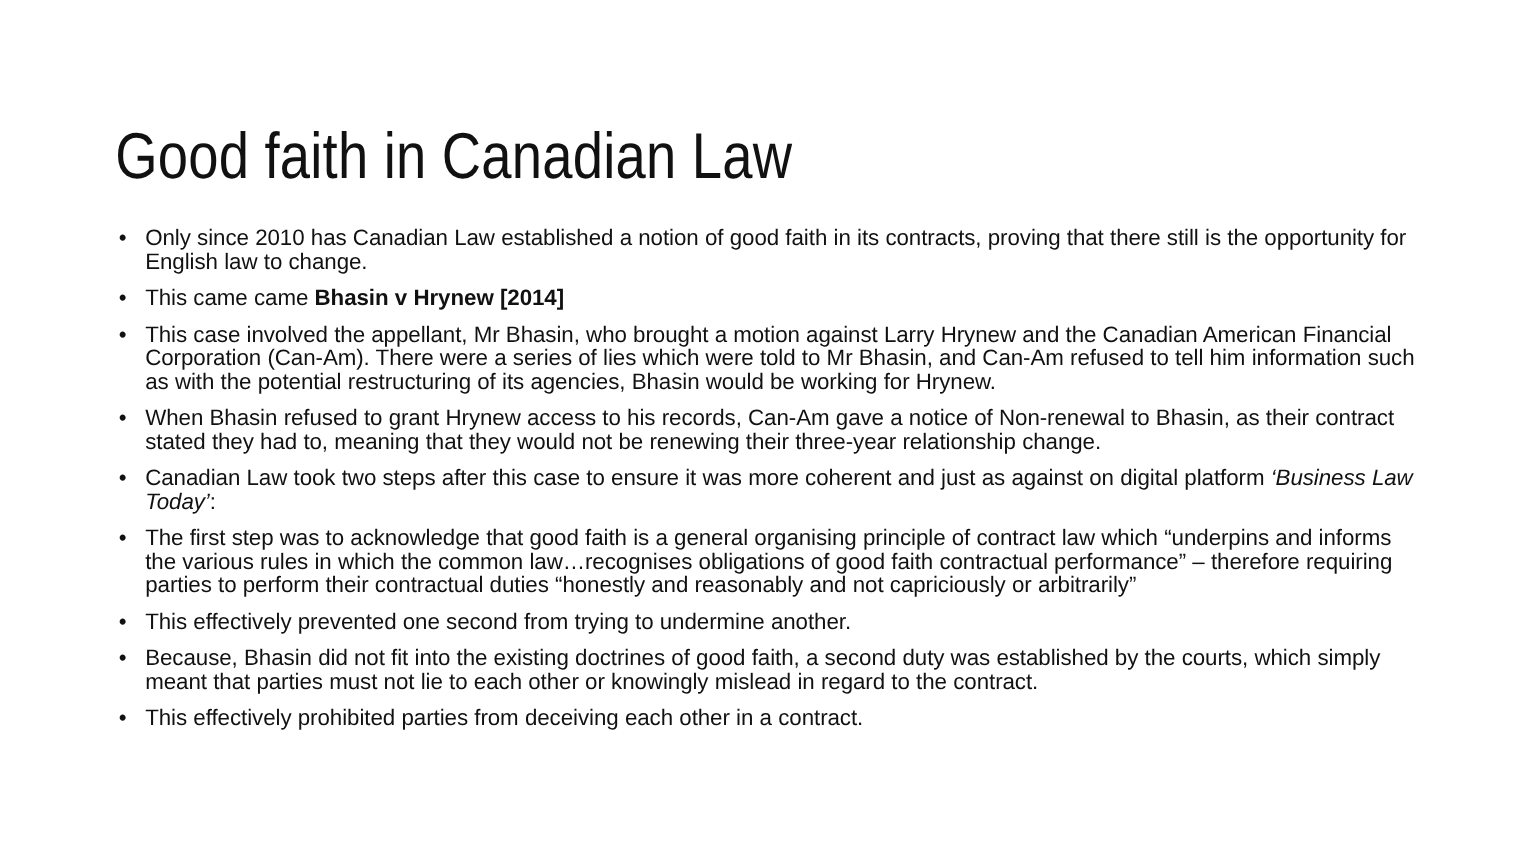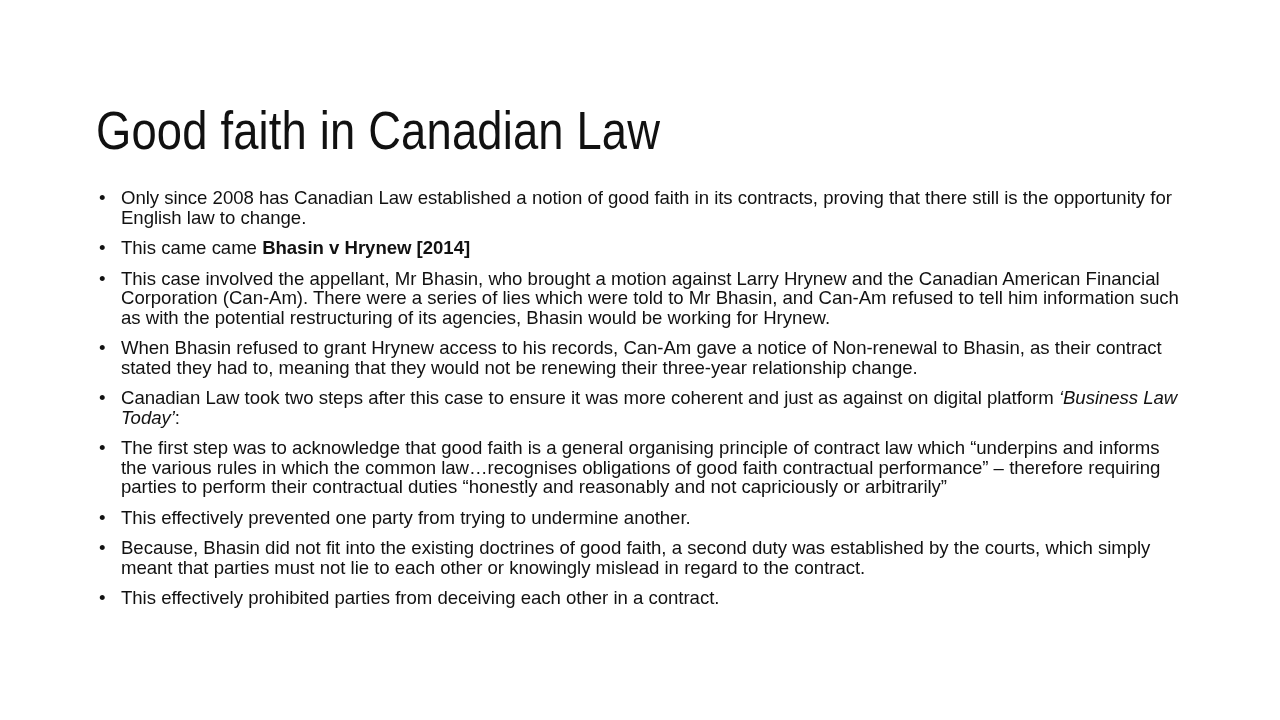--- a/index.html
+++ b/index.html
@@ -94,21 +94,21 @@
 <body>
 
 <div class="slide">
 
   <h1 class="slide-title">Good faith in Canadian Law</h1>
 
   <ul class="body-list">
 
     <li class="bullet">
       <span class="marker">•</span>
-      <span class="txt">Only since 2008 has Canadian Law established a notion of good faith in its contracts, proving that there still is the opportunity for English law to change.</span>
+      <span class="txt">Only since 2010 has Canadian Law established a notion of good faith in its contracts, proving that there still is the opportunity for English law to change.</span>
     </li>
 
     <li class="bullet">
       <span class="marker">•</span>
       <span class="txt"><span>This came came </span><span class="bi">Bhasin v Hrynew [2014]</span><span></span></span>
     </li>
 
     <li class="bullet">
       <span class="marker">•</span>
       <span class="txt">This case involved the appellant, Mr Bhasin, who brought a motion against Larry Hrynew and the Canadian American Financial Corporation (Can-Am). There were a series of lies which were told to Mr Bhasin, and Can-Am refused to tell him information such as with the potential restructuring of its agencies, Bhasin would be working for Hrynew.</span>
@@ -124,21 +124,21 @@
       <span class="txt"><span>Canadian Law took two steps after this case to ensure it was more coherent and just as against on digital platform </span><span class="it">‘Business Law Today’</span><span>:</span></span>
     </li>
 
     <li class="bullet">
       <span class="marker">•</span>
       <span class="txt">The first step was to acknowledge that good faith is a general organising principle of contract law which “underpins and informs the various rules in which the common law…recognises obligations of good faith contractual performance” – therefore requiring parties to perform their contractual duties “honestly and reasonably and not capriciously or arbitrarily”</span>
     </li>
 
     <li class="bullet">
       <span class="marker">•</span>
-      <span class="txt">This effectively prevented one party from trying to undermine another.</span>
+      <span class="txt">This effectively prevented one second from trying to undermine another.</span>
     </li>
 
     <li class="bullet">
       <span class="marker">•</span>
       <span class="txt">Because, Bhasin did not fit into the existing doctrines of good faith, a second duty was established by the courts, which simply meant that parties must not lie to each other or knowingly mislead in regard to the contract.</span>
     </li>
 
     <li class="bullet">
       <span class="marker">•</span>
       <span class="txt">This effectively prohibited parties from deceiving each other in a contract.</span>

